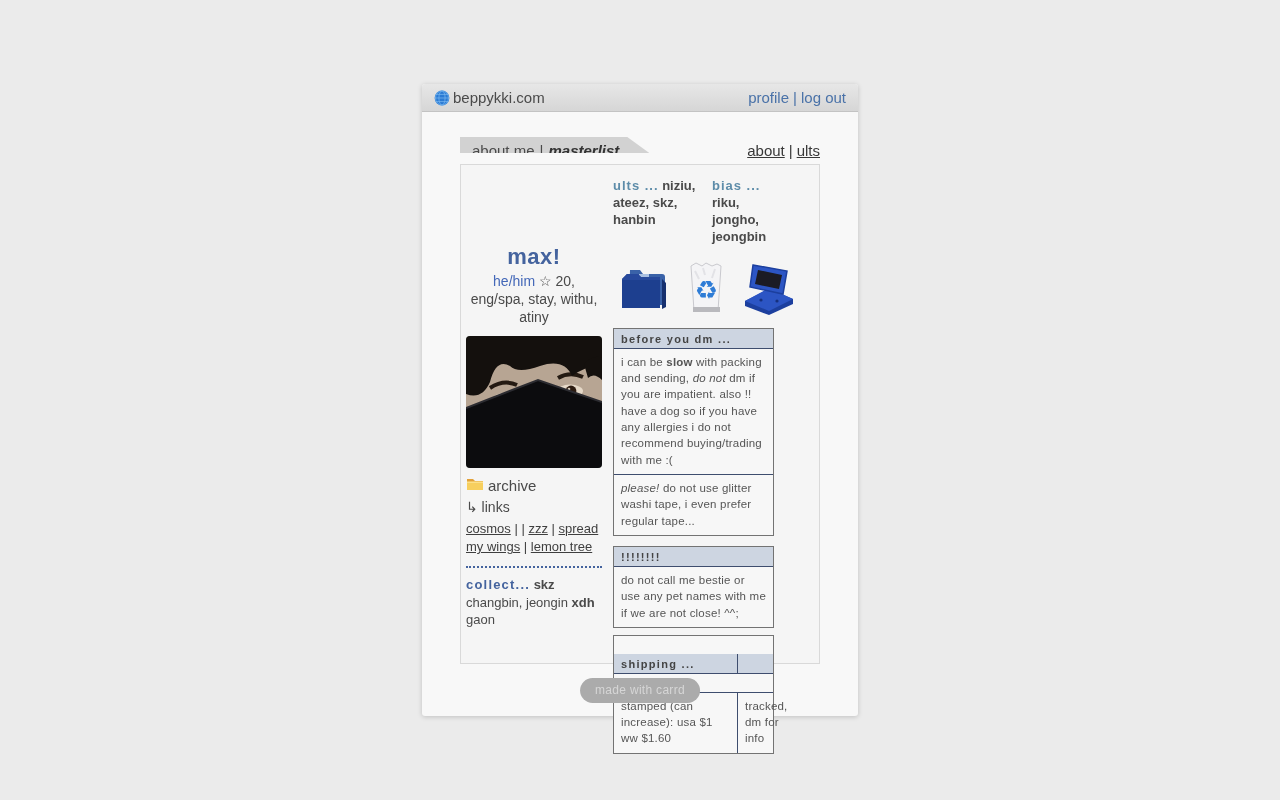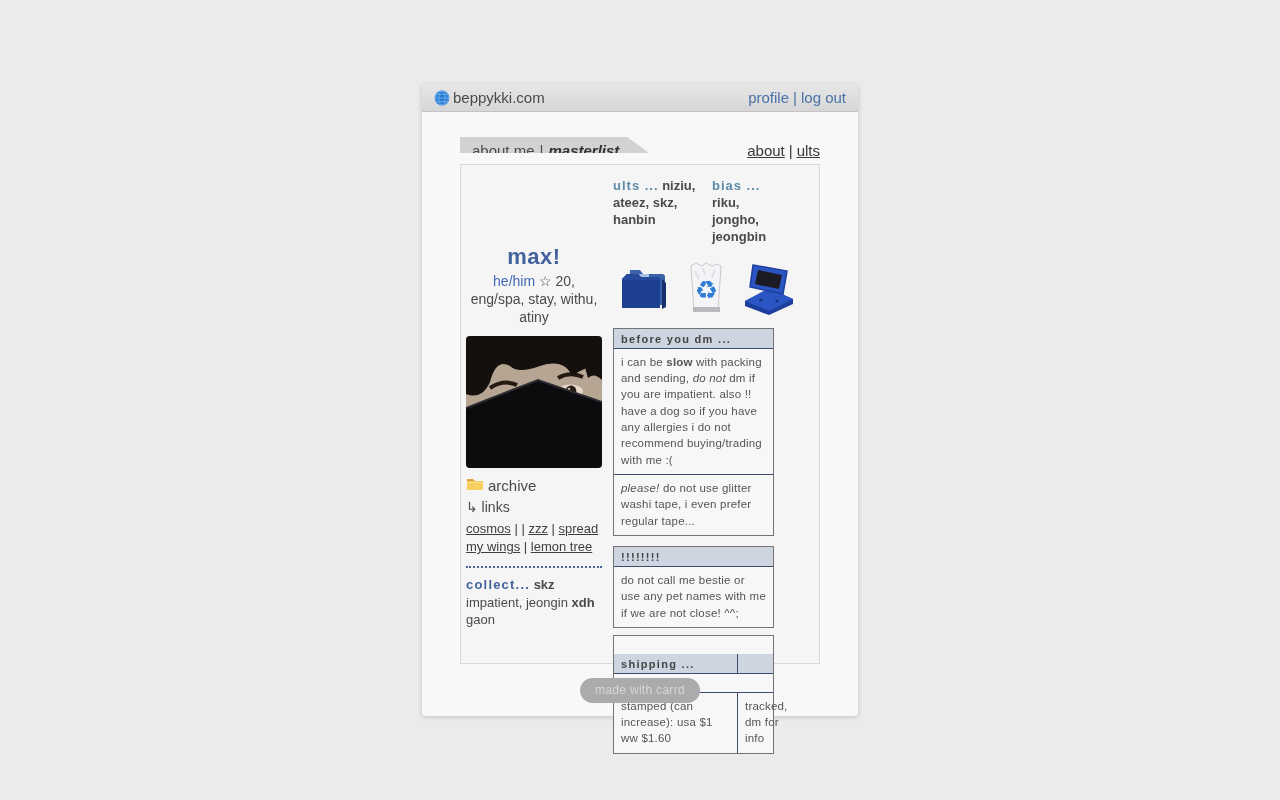--- a/index.html
+++ b/index.html
@@ -156,21 +156,21 @@
         <div class="links-heading">↳ links</div>
 
         <div class="links">
           <span class="lnk">cosmos</span><span> | | </span><span class="lnk">zzz</span><span> | </span><span class="lnk">spread my wings</span><span> | </span><span class="lnk">lemon tree</span>
         </div>
 
         <div class="dotted"></div>
 
         <div class="collect">
           <span class="collect-label">collect...</span><span class="b"> skz</span><br>
-          <span>impatient, jeongin </span><span class="b">xdh</span><span> gaon</span>
+          <span>changbin, jeongin </span><span class="b">xdh</span><span> gaon</span>
         </div>
       </div>
 
       <div class="rightcol">
 
         <div class="fanblock">
           <div class="fan-col1">
             <span class="fan-label">ults ...</span><span> niziu, ateez, skz, hanbin</span>
           </div>
           <div class="fan-col2">

